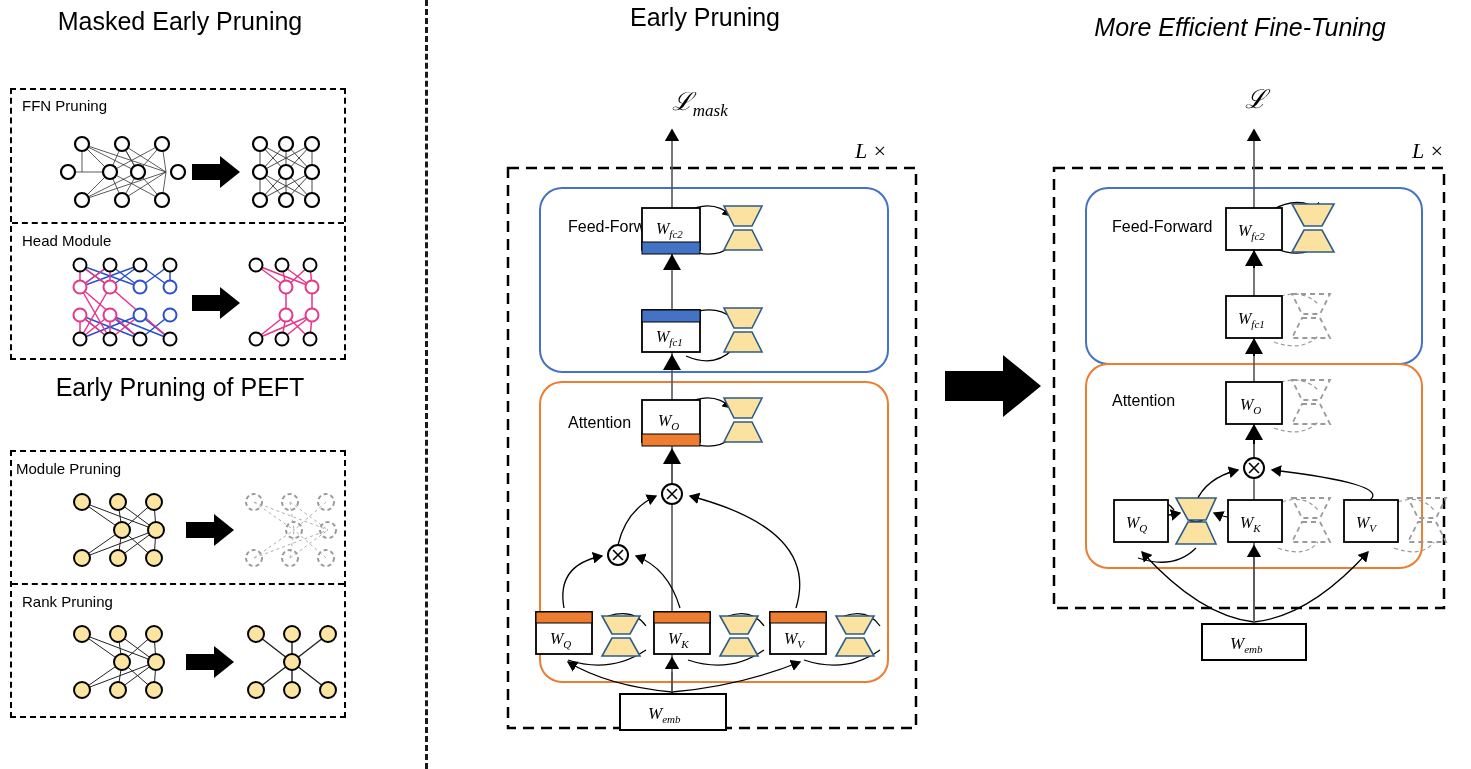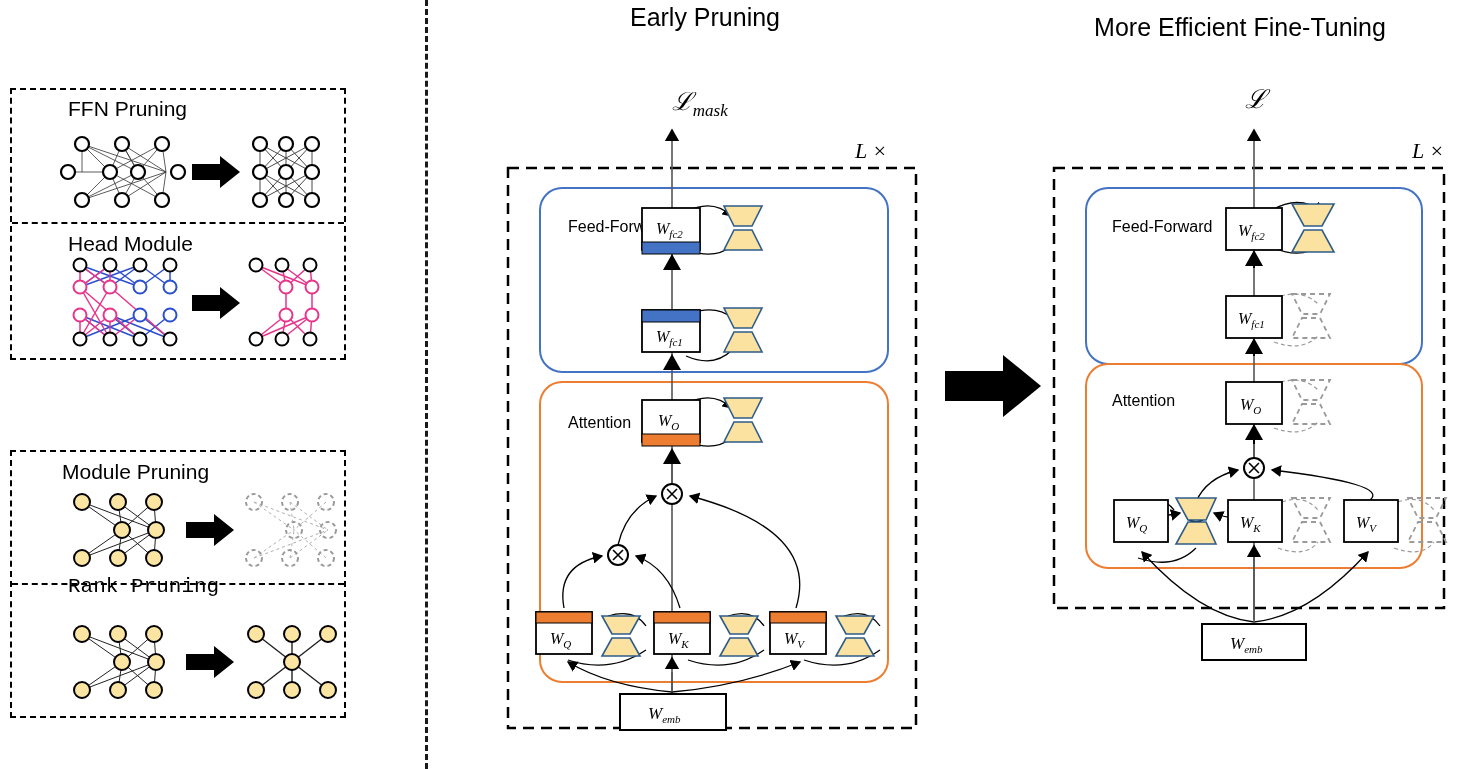--- a/index.html
+++ b/index.html
@@ -1,29 +1,30 @@
 <!DOCTYPE html>
 <html><head>
 <meta charset="utf-8">
 <style>
   html,body{margin:0;padding:0;background:#fff;}
   body{width:1471px;height:769px;position:relative;overflow:hidden;
        font-family:"Liberation Sans",sans-serif;color:#000;}
   .abs{position:absolute;}
   .title{font-size:25px;text-align:center;line-height:1.25;font-weight:400;}
-  .sectitle{font-size:21px;margin-left:46px;}
+  .sectitle{font-size:15px;}
   .dashbox{border:2.5px dashed #000;box-sizing:border-box;}
   .vdiv{border-left:3px dashed #1a1a1a;}
   svg{display:block;overflow:visible;}
   .blabel{font-family:"Liberation Serif",serif;font-style:italic;}
 </style>
 </head>
 <body>
 
 <div class="abs title" style="left:10px;top:6px;width:340px;">
+  <div>Masked Early Pruning</div>
 </div>
 
 <div class="abs dashbox" style="left:10px;top:88px;width:336px;height:272px;"></div>
 <div class="abs" style="left:12px;top:222px;width:332px;border-top:2.5px dashed #000;"></div>
 
 <div class="abs sectitle" style="left:22px;top:97px;">FFN Pruning</div>
 <div class="abs sectitle" style="left:22px;top:232px;">Head Module</div>
 
 <svg class="abs" style="left:60px;top:130px;" width="260" height="85" viewBox="0 0 260 85">
   <g stroke="#333" stroke-width="0.8" fill="none">
@@ -116,27 +117,28 @@
     <g stroke="#E8358C">
       <circle cx="226" cy="32" r="6.5"></circle>
         <circle cx="252" cy="32" r="6.5"></circle>
       <circle cx="226" cy="60" r="6.5"></circle>
         <circle cx="252" cy="60" r="6.5"></circle>
     </g>
   </g>
 </svg>
 
 <div class="abs title" style="left:10px;top:372px;width:340px;">
+  <div>Early Pruning of PEFT</div>
 </div>
 
 <div class="abs dashbox" style="left:10px;top:450px;width:336px;height:268px;"></div>
 <div class="abs" style="left:12px;top:583px;width:332px;border-top:2.5px dashed #000;"></div>
 
 <div class="abs sectitle" style="left:16px;top:460px;">Module Pruning</div>
-<div class="abs sectitle" style="left:22px;top:575px;font-family:Liberation Mono, monospace;">Rank Pruning</div>
+<div class="abs sectitle" style="left:22px;top:593px;">Rank Pruning</div>
 
 <svg class="abs" style="left:60px;top:490px;" width="260" height="80" viewBox="0 0 260 80">
   <g stroke="#222" stroke-width="1" fill="none">
     <path d="M22 12 L62 40 M22 12 L96 40 M58 12 L62 40 M58 12 L96 40 M94 12 L62 40 M94 12 L96 40"></path>
     <path d="M22 68 L62 40 M22 68 L96 40 M58 68 L62 40 M58 68 L96 40 M94 68 L62 40 M94 68 L96 40"></path>
   </g>
   <g fill="#FCE5A2" stroke="#000" stroke-width="2">
     <circle cx="22" cy="12" r="8"></circle>
       <circle cx="58" cy="12" r="8"></circle>
       <circle cx="94" cy="12" r="8"></circle>
@@ -311,21 +313,21 @@
   <path d="M232 632 L232 598" stroke="#555" stroke-width="1.6" fill="none" marker-end="url(#ah)"></path>
 
   <rect x="180" y="634" width="106" height="36" fill="#fff" stroke="#000" stroke-width="2"></rect>
   <text class="blabel" x="208" y="659" font-size="17">W<tspan font-size="11" dy="4">emb</tspan></text>
 </svg>
 
 <svg class="abs" style="left:945px;top:355px;" width="96" height="62" viewBox="0 0 96 62">
   <path d="M0 16 L58 16 L58 0 L96 31 L58 62 L58 46 L0 46 Z" fill="#000"></path>
 </svg>
 
-<div class="abs title" style="left:1020px;top:12px;width:440px;">More Efficient Fine-Tuning</div>
+<div class="abs title" style="left:1020px;top:12px;width:440px;font-style:italic;">More Efficient Fine-Tuning</div>
 
 <svg class="abs" style="left:1030px;top:60px;" width="440" height="640" viewBox="0 0 440 640">
   <defs>
     <marker id="ah2" markerWidth="9" markerHeight="9" refX="7" refY="4.5" orient="auto">
       <path d="M0,0 L8,4.5 L0,9 z" fill="#000"></path>
     </marker>
   </defs>
 
   <text class="blabel" x="215" y="48" font-size="26">ℒ</text>
   <text class="blabel" x="382" y="98" font-size="22">L ×</text>

